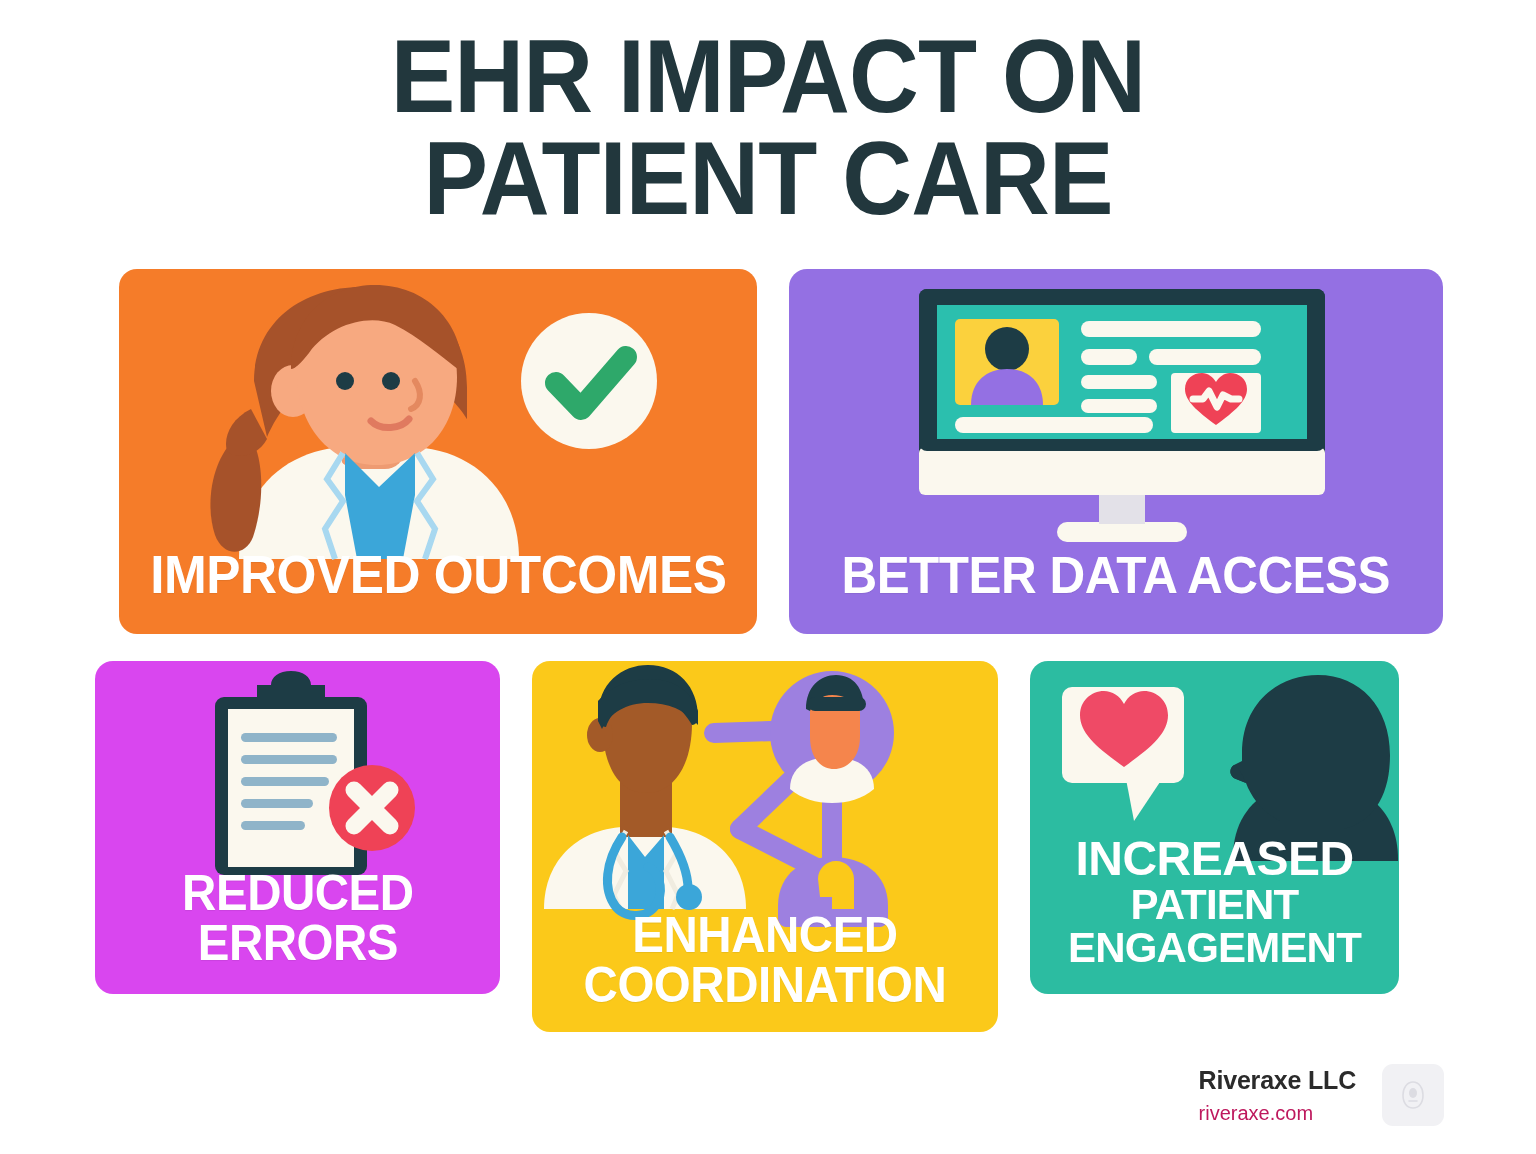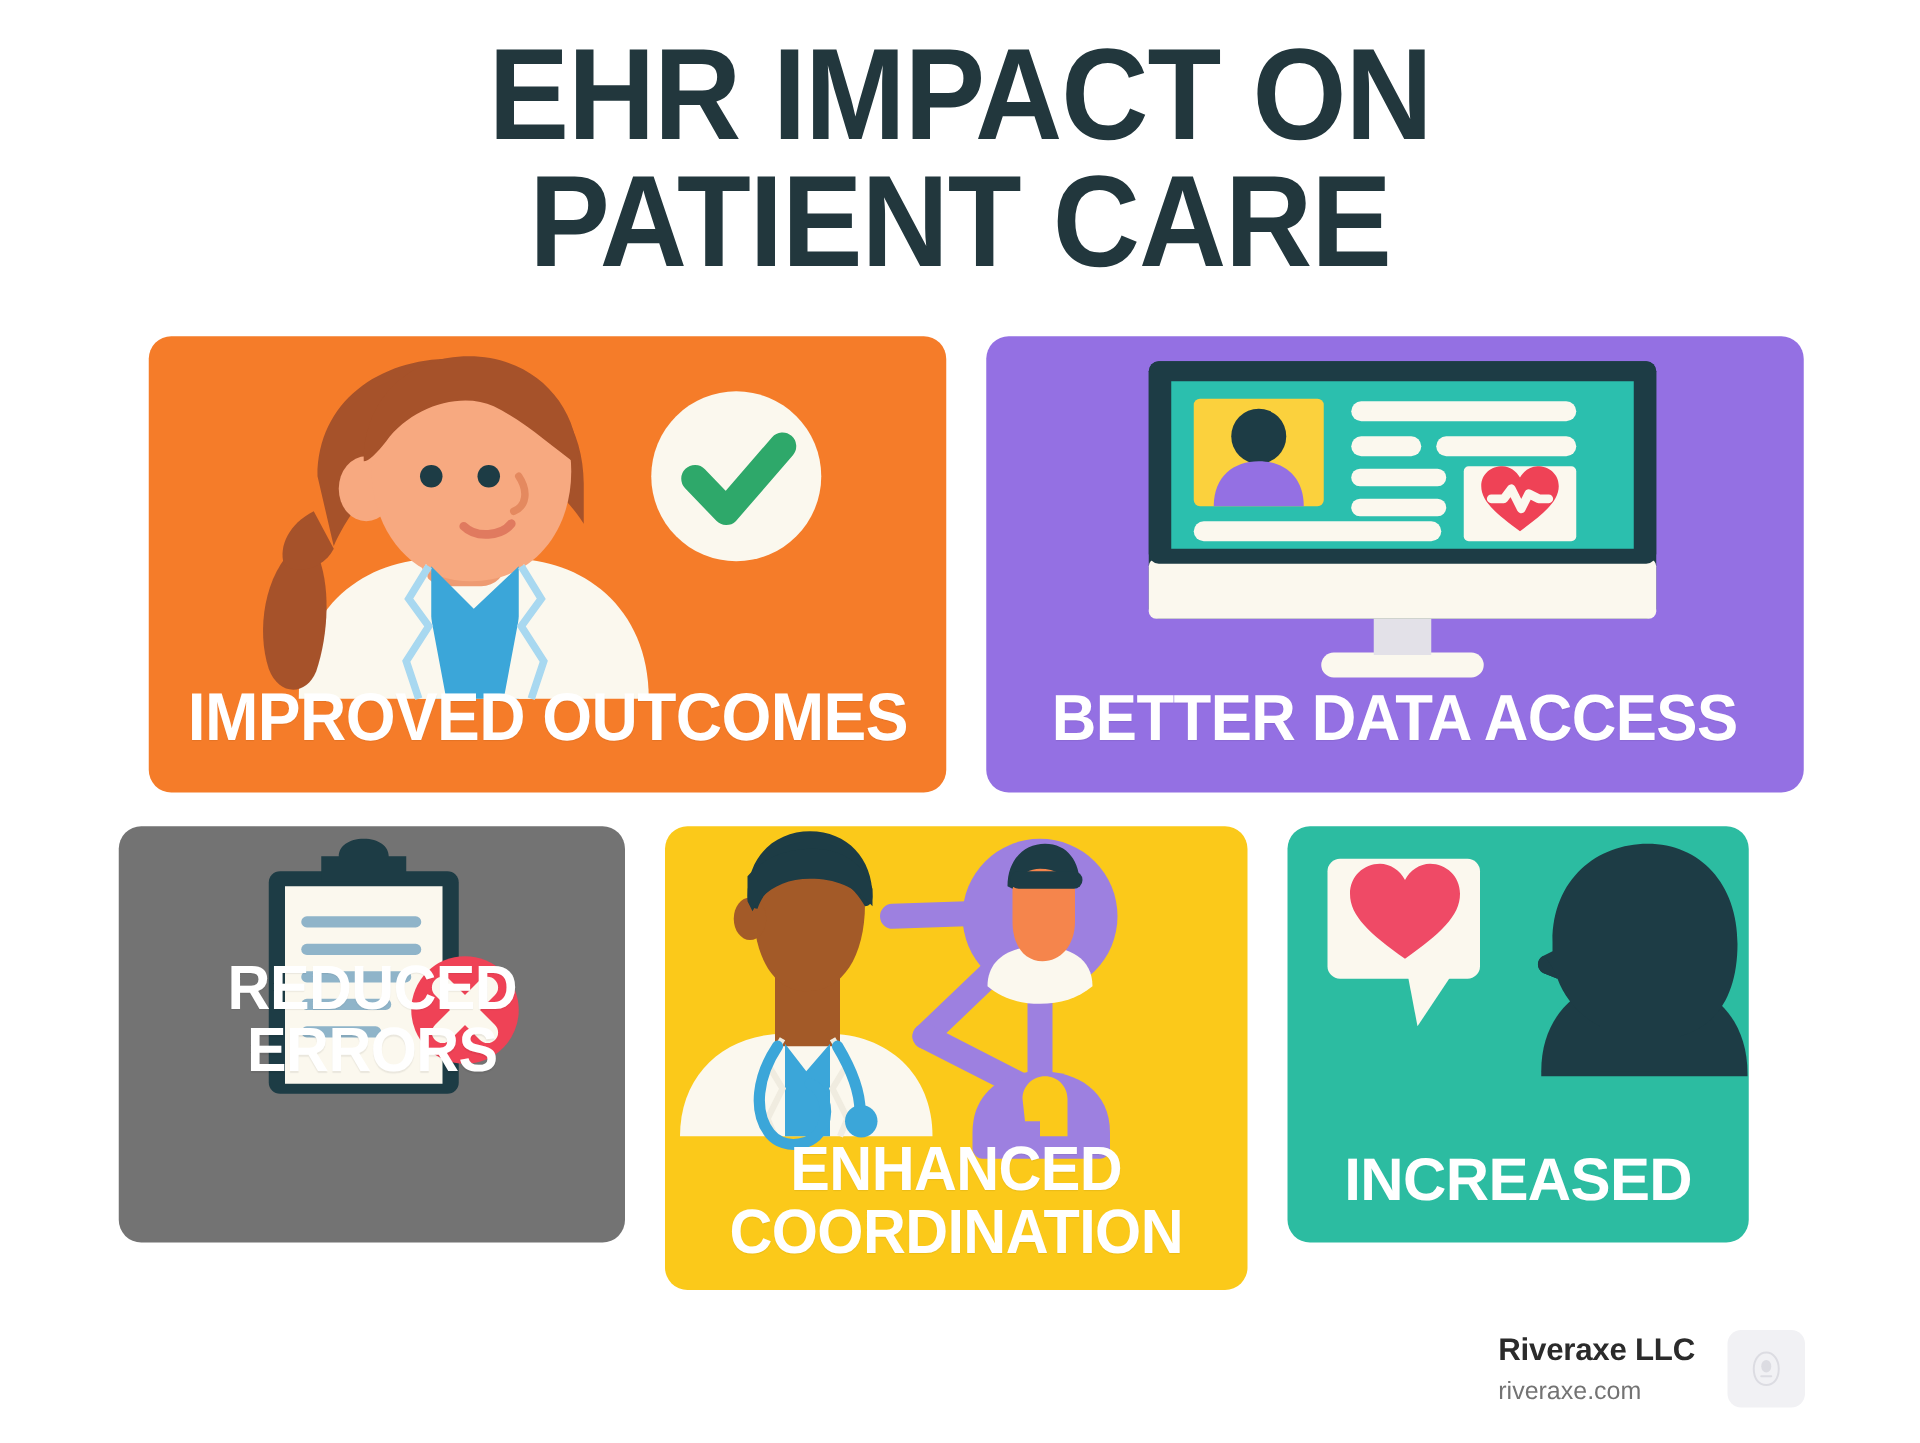--- a/index.html
+++ b/index.html
@@ -51,38 +51,38 @@
     text-align: center;
     line-height: 1.0;
     text-shadow: 0 1px 1px rgba(0,0,0,0.07);
     white-space: pre-line;
     transform: scaleX(0.95);
   }
 
   
   .c-outcomes  { width: 650px;  height: 365px; background:#F57C29;margin-left:24px; }
   .c-data      { width: 666px;  height: 365px; background:#9470E3; }
-  .c-errors    { width: 405px;  height: 333px; background:#737373;justify-content:center; }
+  .c-errors    { width: 405px;  height: 333px; background:#d946ef; }
   .c-coord     { width: 466px;  height: 371px; background:#FBC91A; }
   .c-engage    { width: 369px;  height: 333px; background:#2CBCA1; }
 
   .c-outcomes .label { font-size: 54px; letter-spacing: -0.5px; padding-bottom: 33px; }
   .c-data     .label { font-size: 52px; letter-spacing: -0.5px; padding-bottom: 33px; }
   .c-errors   .label { font-size: 50px; letter-spacing: -0.5px; padding-bottom: 26px; }
   .c-coord    .label { font-size: 50px; letter-spacing: -0.5px; padding-bottom: 22px; }
   .c-engage   .label-a { font-size: 48px; letter-spacing: -0.5px; }
   .c-engage   .label-b { font-size: 42px; letter-spacing: -0.8px; }
   .c-engage   .labelwrap { position:relative; z-index:3; padding-bottom: 24px; text-align:center;
                            color:#fff; font-weight:bold; line-height:1.02; }
 
   
   .footer { position: absolute; right: 92px; bottom: 28px; display:flex; align-items:center; gap: 26px; }
   .footer-text { text-align: left; }
   .brand { font-size: 25px; font-weight: bold; color:#2B2B2B; letter-spacing:-0.2px; }
-  .domain { font-size: 20px; color:#737373; margin-top: 7px; }
+  .domain { font-size: 20px; color:#be185d; margin-top: 7px; }
   .logo-box {
     width: 62px; height: 62px; border-radius: 11px;
     background: #F1F1F4;
     display:flex; align-items:center; justify-content:center;
   }
   svg { display:block; overflow: visible; }
 </style>
 </head>
 <body>
 
@@ -268,20 +268,21 @@
             <path d="M203 196 C203 146 240 120 283 120 C330 120 368 146 368 198 L368 200 L203 200 Z" fill="#1D3C45"></path>
             <path d="M212 92 C212 42 248 14 288 14 C330 14 360 46 360 94
                      C360 134 344 160 314 168 L314 196 L250 196 L250 160
                      C234 152 222 138 216 122 L206 118 C200 116 198 108 204 104
                      L212 100 Z" fill="#1D3C45"></path>
             <path d="M204 104 C198 108 200 116 206 118 L216 122 C212 112 208 106 204 104 Z" fill="#1D3C45"></path>
           </svg>
         </div>
         <div class="labelwrap">
           <div class="label-a">INCREASED</div>
+          <div class="label-b">PATIENT ENGAGEMENT</div>
         </div>
       </div>
     </div>
   </div>
 
   <div class="footer">
     <div class="footer-text">
       <div class="brand">Riveraxe LLC</div>
       <div class="domain">riveraxe.com</div>
     </div>

